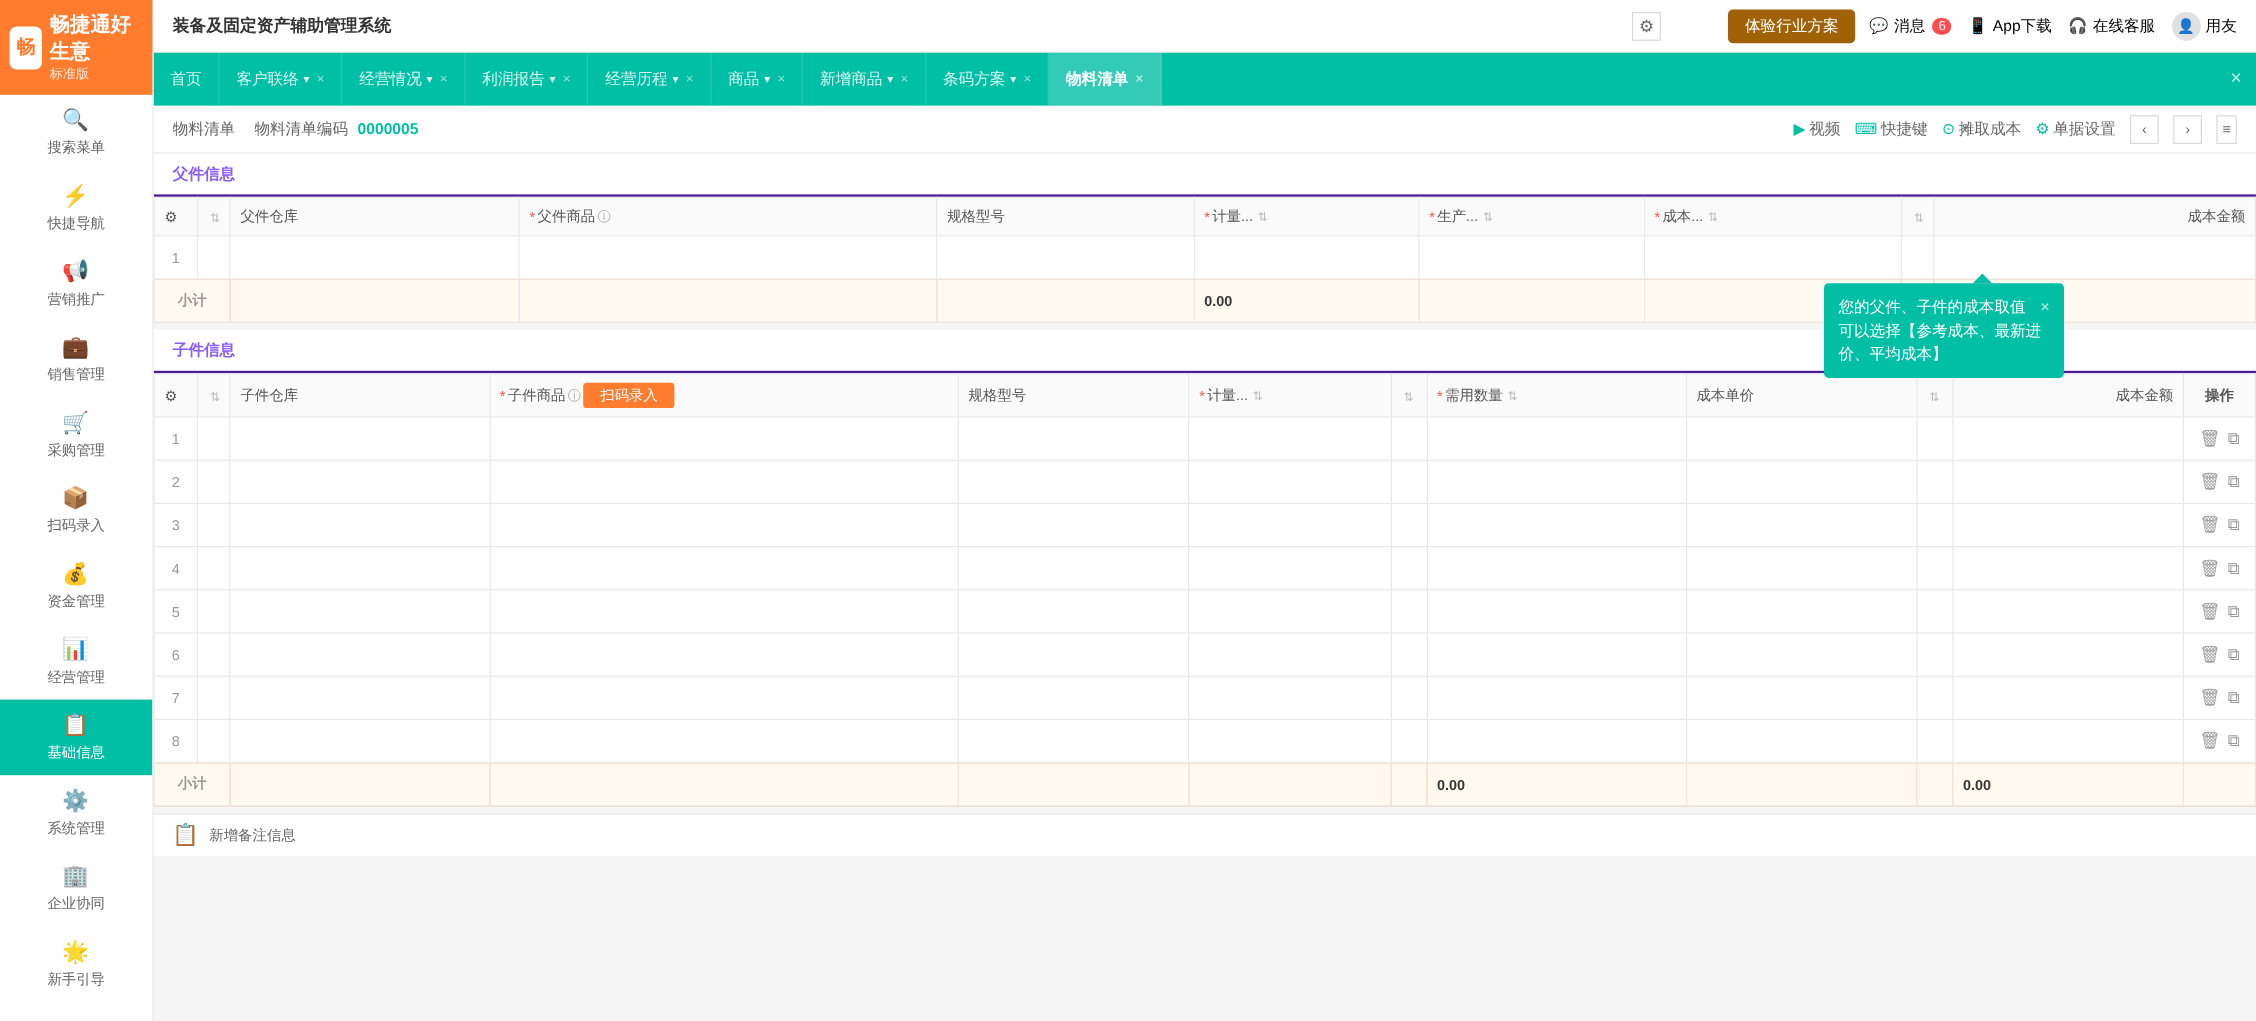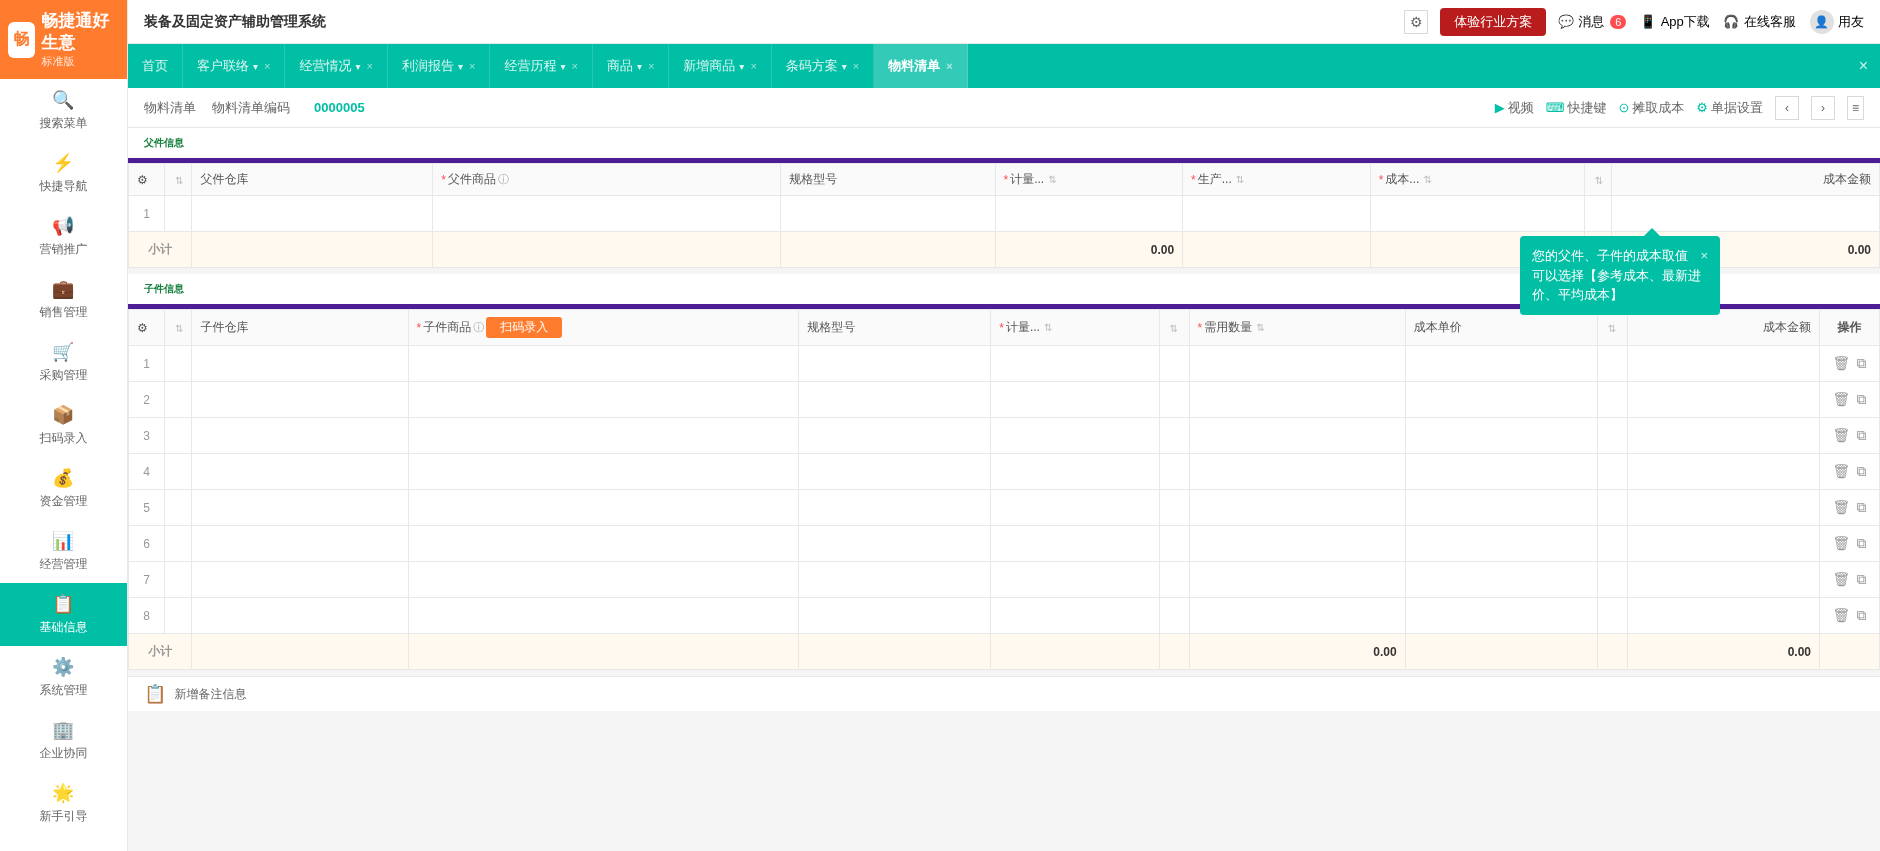--- a/index.html
+++ b/index.html
@@ -24,64 +24,64 @@
     .topnav-tab .close-x { font-size: 11px; color: rgba(255,255,255,0.6); margin-left: 2px; }
     .topnav-tab .arrow { font-size: 10px; }
     .badge { background: #ff4d4f; color: #fff; border-radius: 10px; font-size: 11px; padding: 1px 5px; margin-left: 2px; }
     .topnav-close { padding: 0 12px; color: rgba(255,255,255,0.8); cursor: pointer; font-size: 16px; }
 
     
     .subheader { background: #fff; border-bottom: 1px solid #e8e8e8; display: flex; align-items: center; height: 40px; padding: 0 16px; gap: 0; flex-shrink: 0; }
     .subheader-breadcrumb { display: flex; align-items: center; gap: 8px; }
     .breadcrumb-item { color: #666; font-size: 13px; }
     .breadcrumb-sep { color: #ccc; }
-    .subheader-code { color: #00bfa5; font-weight: bold; margin-left: 16px; }
+    .subheader-code { color: #00bfa5; font-weight: bold; margin-left: 0; }
     .subheader-actions { margin-left: auto; display: flex; align-items: center; gap: 12px; color: #666; font-size: 13px; }
     .subheader-action { display: flex; align-items: center; gap: 3px; cursor: pointer; color: #666; }
     .subheader-action .icon { color: #00bfa5; }
     .subheader-nav-btn { width: 24px; height: 24px; border: 1px solid #d9d9d9; background: #fff; cursor: pointer; display: flex; align-items: center; justify-content: center; font-size: 12px; color: #666; }
 
     
     .content { flex: 1; overflow-y: auto; background: #f5f5f5; padding: 0; }
     .section { background: #fff; margin-bottom: 6px; }
-    .section-title { padding: 8px 16px; font-size: 10px; font-weight: bold; color: #15803d; border-bottom: 5px solid #4c1d95; }
+    .section-title { padding: 8px 16px; font-size: 13px; font-weight: bold; color: #8b5cf6; border-bottom: 2px solid #4c1d95; }
 
     
     .data-table { width: 100%; border-collapse: collapse; }
     .data-table th { background: #fafafa; border: 1px solid #e8e8e8; padding: 7px 8px; font-size: 12px; color: #555; font-weight: normal; text-align: left; white-space: nowrap; }
     .data-table td { border: 1px solid #e8e8e8; padding: 6px 8px; font-size: 12px; color: #333; height: 36px; }
     .data-table .row-num { color: #999; text-align: center; width: 30px; }
     .data-table .subtotal { background: #f97316; font-weight: bold; }
     .data-table .subtotal td { background: #fff9f0; }
     .th-gear { text-align: center; width: 30px; }
     .required { color: #ff4d4f; }
     .scan-btn { background: #ff7b2e; color: #fff; border: none; border-radius: 3px; padding: 2px 14px; font-size: 12px; cursor: pointer; }
     .action-icons { display: flex; gap: 6px; justify-content: center; }
     .action-icon { color: #999; cursor: pointer; font-size: 14px; }
 
     
     .tooltip-box { position: absolute; top: 108px; right: 160px; background: #00bfa5; color: #fff; border-radius: 4px; padding: 10px 12px; font-size: 13px; line-height: 1.5; max-width: 200px; z-index: 100; }
     .tooltip-box::before { content: ''; position: absolute; top: -8px; right: 60px; border-left: 8px solid transparent; border-right: 8px solid transparent; border-bottom: 8px solid #00bfa5; }
     .tooltip-close { float: right; cursor: pointer; margin-left: 8px; color: rgba(255,255,255,0.8); }
     .tooltip-line { display: inline; }
     .col-cost-amt { min-width: 100px; text-align: right; }
-    .val-right { text-align: right; }
+    .val-right { text-align: left; }
 
     
     .bottom-bar { background: #fff; border-top: 1px solid #e8e8e8; padding: 6px 16px; display: flex; align-items: center; gap: 8px; flex-shrink: 0; }
     .bottom-icon { color: #00bfa5; font-size: 18px; }
     .bottom-text { color: #666; font-size: 12px; }
     .app-header-right-item { display: flex; align-items: center; gap: 4px; cursor: pointer; }
 
     
     .right-main { flex: 1; display: flex; flex-direction: column; overflow: hidden; }
     .header-row1 { background: #fff; height: 44px; display: flex; align-items: center; padding: 0 16px; gap: 12px; border-bottom: 1px solid #e8e8e8; }
     .hr1-appname { font-size: 14px; color: #333; font-weight: bold; flex: 1; }
     .hr1-right { display: flex; align-items: center; gap: 14px; }
-    .hr1-btn { background: #b91c1c; color: #fff; border: none; border-radius: 4px; padding: 5px 14px; font-size: 13px; cursor: pointer; }
+    .hr1-btn { background: #a16207; color: #fff; border: none; border-radius: 4px; padding: 5px 14px; font-size: 13px; cursor: pointer; margin-left: 44px; }
 
     .col-settings { width: 36px; text-align: center; }
     .col-warehouse { min-width: 90px; }
     .col-product { min-width: 130px; }
     .col-spec { min-width: 80px; }
     .col-unit { min-width: 70px; }
     .col-produce { min-width: 70px; }
     .col-cost { min-width: 80px; }
     .col-actions { width: 60px; text-align: center; }
     .col-needed { min-width: 90px; }

